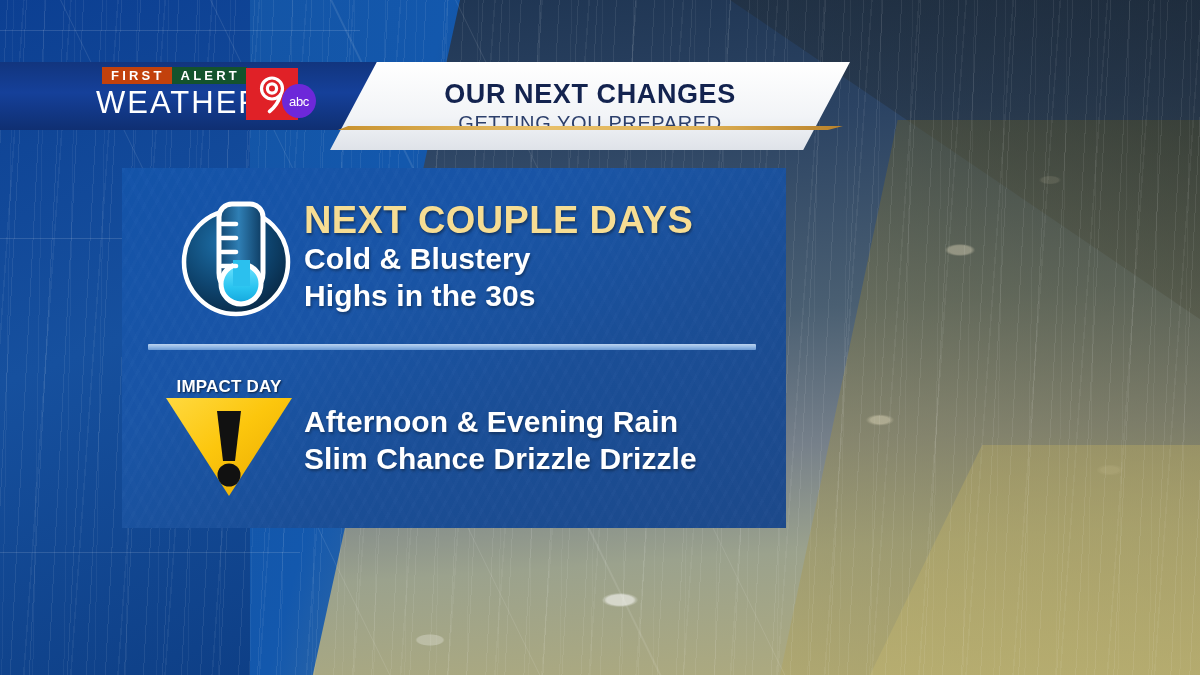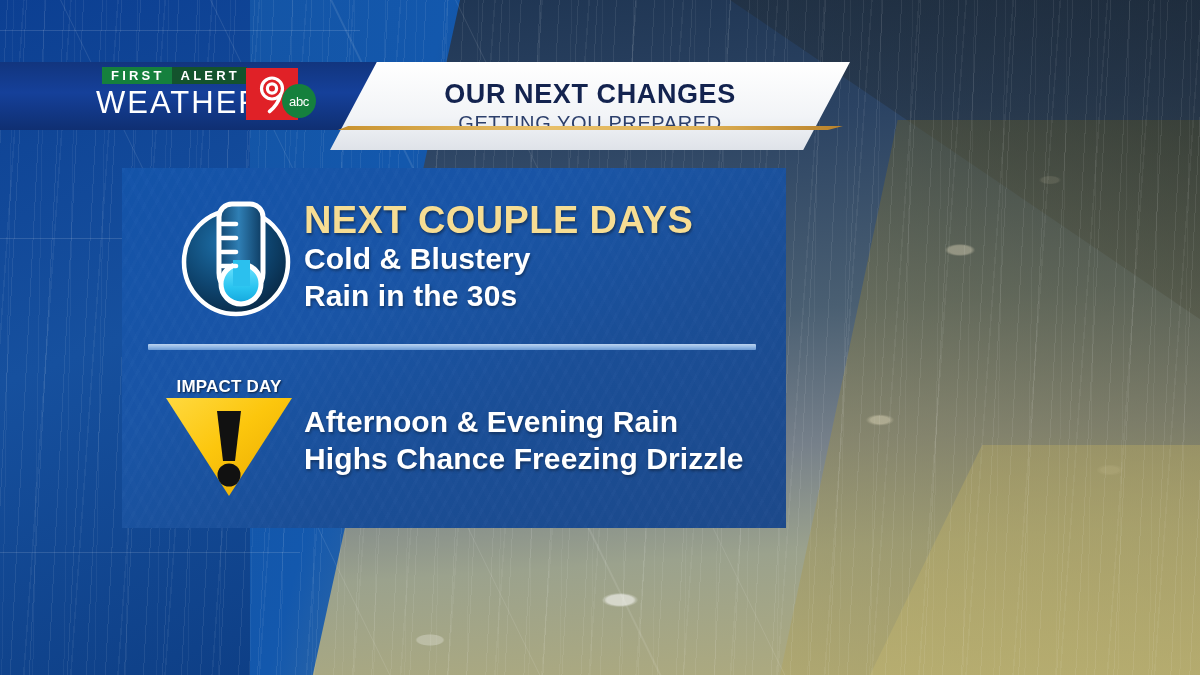--- a/index.html
+++ b/index.html
@@ -99,39 +99,39 @@
     line-height:1; margin-top:2px;
   }
   .hdr-sub{
     font-size:20px; letter-spacing:.6px; color:#2c3f6b; line-height:1; margin-top:5px;
   }
 
   
   .fa-lockup{ position:absolute; left:96px; top:4px; width:230px; height:60px; }
   .fa-row{ display:flex; align-items:center; height:18px; margin-left:6px; }
   .fa-first{
-    background:#15803d; color:#fff; font-weight:bold; font-size:13px;
+    background:#c2410c; color:#fff; font-weight:bold; font-size:13px;
     letter-spacing:3.2px; padding:2px 7px 2px 9px; line-height:13px;
   }
   .fa-alert{
     background:#14532d; color:#fff; font-weight:bold; font-size:13px;
     letter-spacing:3.2px; padding:2px 7px 2px 9px; line-height:13px;
   }
   .fa-weather{
     color:#ffffff; font-size:31px; letter-spacing:2px; line-height:31px;
     margin-top:3px; font-weight:400;
   }
   .logo9{
     position:absolute; left:246px; top:6px; width:52px; height:52px;
     background:#e02127; display:flex; align-items:center; justify-content:center;
   }
   .logo9 svg{ display:block; }
   .logo-abc{
     position:absolute; left:282px; top:22px; width:34px; height:34px;
-    background:#15803d; border-radius:50%;
+    background:#6d28d9; border-radius:50%;
     display:flex; align-items:center; justify-content:center;
     color:#fff; font-size:13px; letter-spacing:-.3px;
   }
 
   
   #panel{
     position:absolute; left:122px; top:168px; width:664px; height:360px;
     background:linear-gradient(150deg,#1454ab 0%,#1a56a8 35%,#1b4f98 62%,#1d4a8c 100%);
     overflow:hidden;
   }
@@ -261,21 +261,21 @@
             <line x1="46" y1="44" x2="60" y2="44"></line>
             <line x1="46" y1="58" x2="60" y2="58"></line>
             <line x1="46" y1="72" x2="60" y2="72"></line>
           </g>
         </svg>
       </div>
     </div>
     <div class="text-col">
       <div class="headline">NEXT COUPLE DAYS</div>
       <div class="subline">Cold &amp; Blustery</div>
-      <div class="subline">Rain in the 30s</div>
+      <div class="subline">Highs in the 30s</div>
     </div>
   </div>
 
   <div class="divider"></div>
 
   <div class="row row-2">
     <div class="icon-col">
       <div class="impact-wrap">
         <div class="impact-label">IMPACT DAY</div>
         <div class="impact-tri">
@@ -289,16 +289,16 @@
             </defs>
             <polygon points="4,3 130,3 67,101" fill="url(#triGrad)"></polygon>
             <polygon points="55,16 79,16 73,66 61,66" fill="#111111"></polygon>
             <circle cx="67" cy="80" r="11.5" fill="#111111"></circle>
           </svg>
         </div>
       </div>
     </div>
     <div class="text-col">
       <div class="subline">Afternoon &amp; Evening Rain</div>
-      <div class="subline">Highs Chance Freezing Drizzle</div>
+      <div class="subline">Slim Chance Drizzle Drizzle</div>
     </div>
   </div>
 </div>
 
 </body></html>

